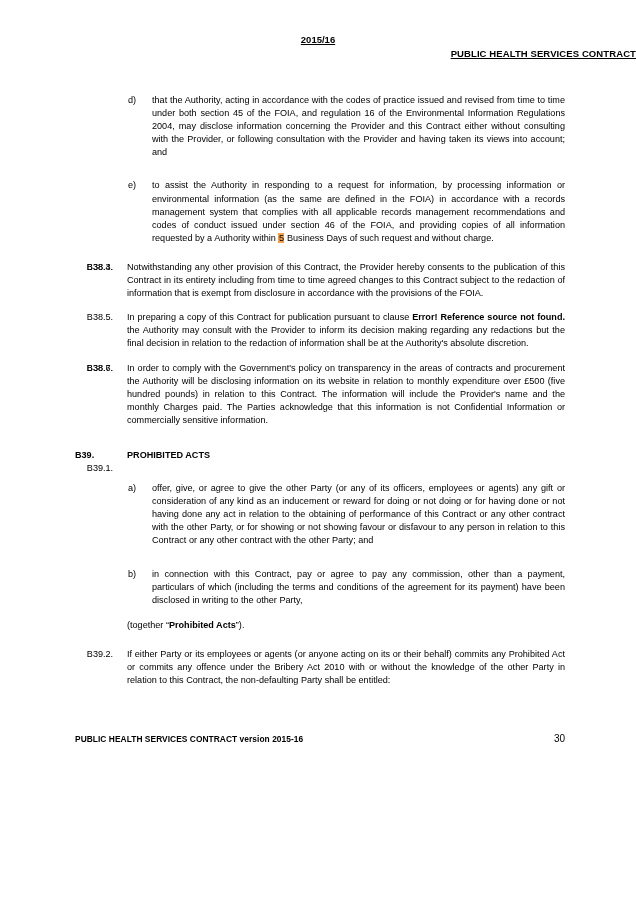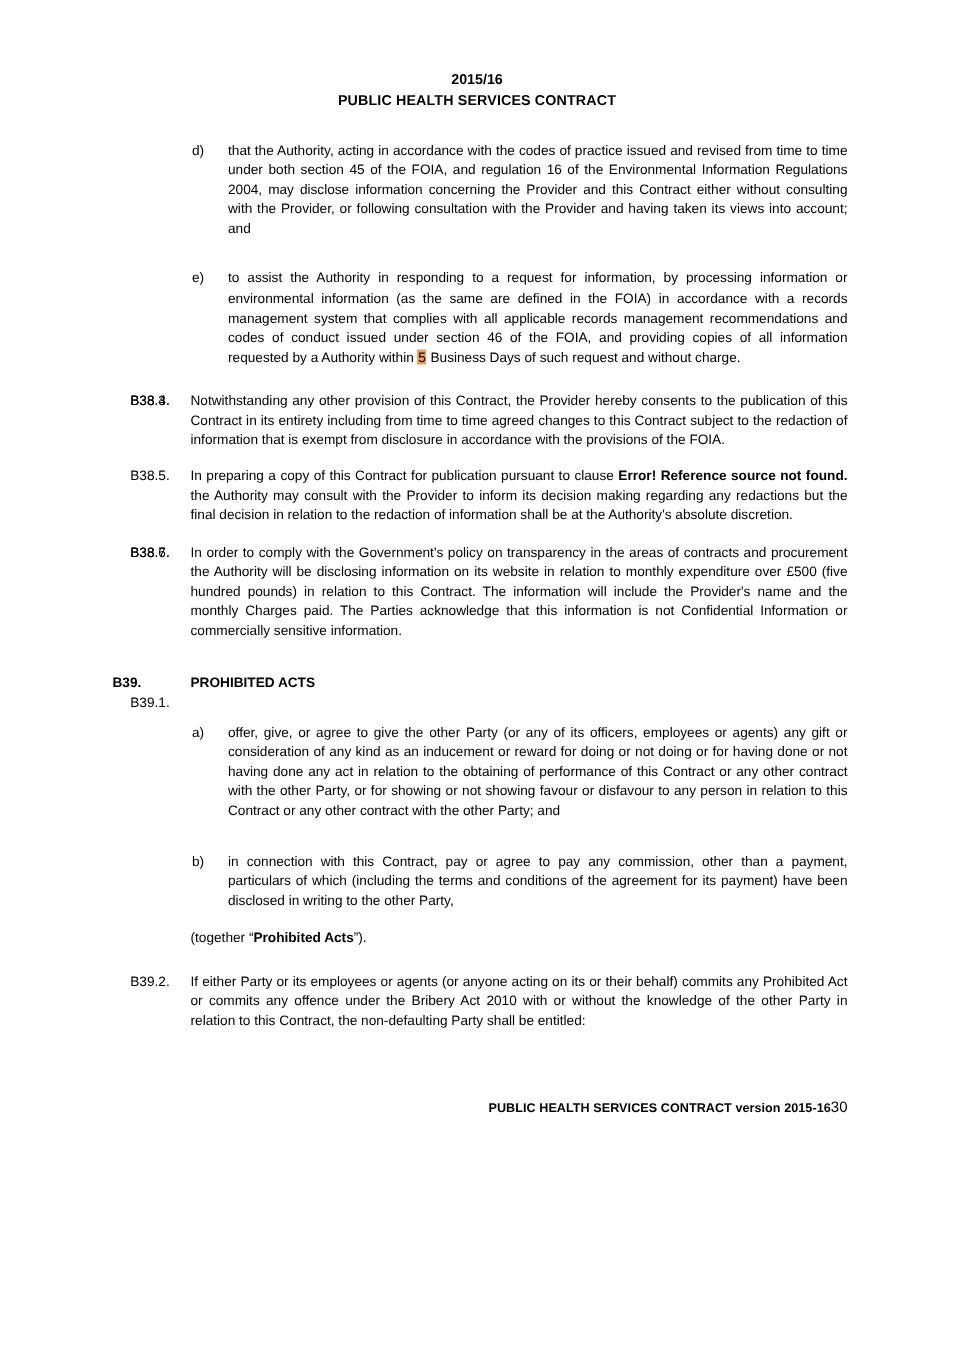--- a/index.html
+++ b/index.html
@@ -13,33 +13,34 @@
     position: relative;
     font-family: "Liberation Sans", sans-serif;
     color: #000000;
     -webkit-font-smoothing: antialiased;
   }
   .page {
     position: relative;
     width: 636px;
     height: 768px;
     box-sizing: border-box;
-    padding: 14px;
+    padding: 0;
     overflow: hidden;
+    text-decoration: underline;
   }
 
   
   .doc-header {
     text-align: center;
     font-weight: bold;
     font-size: 9.5px;
     line-height: 14px;
     padding-top: 33px;
   }
-  .doc-header .line2 { letter-spacing: 0.1px; }
+  .doc-header .line2 { letter-spacing: 0.1px; text-align: right; }
 
   
   .content {
     position: absolute;
     left: 75px;
     top: 74px;
     width: 490px;
     font-size: 9.1px;
     line-height: 13.1px;
   }
@@ -122,21 +123,21 @@
   .gap-md { margin-bottom: 16px; }
 
   
   .doc-footer {
     position: absolute;
     left: 75px;
     right: 71px;
     bottom: 24px;
     display: flex;
     align-items: baseline;
-    justify-content: flex-end;
+    justify-content: space-between;
     font-size: 8.4px;
   }
   .doc-footer .footer-text {
     font-weight: bold;
     letter-spacing: 0.05px;
   }
   .doc-footer .page-num {
     font-weight: normal;
     font-size: 10px;
   }

